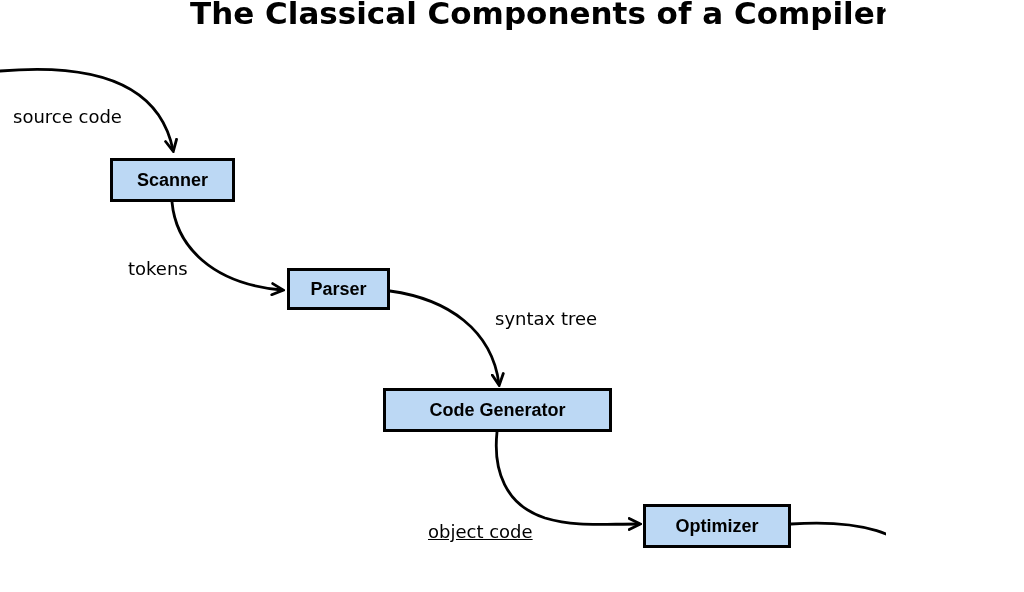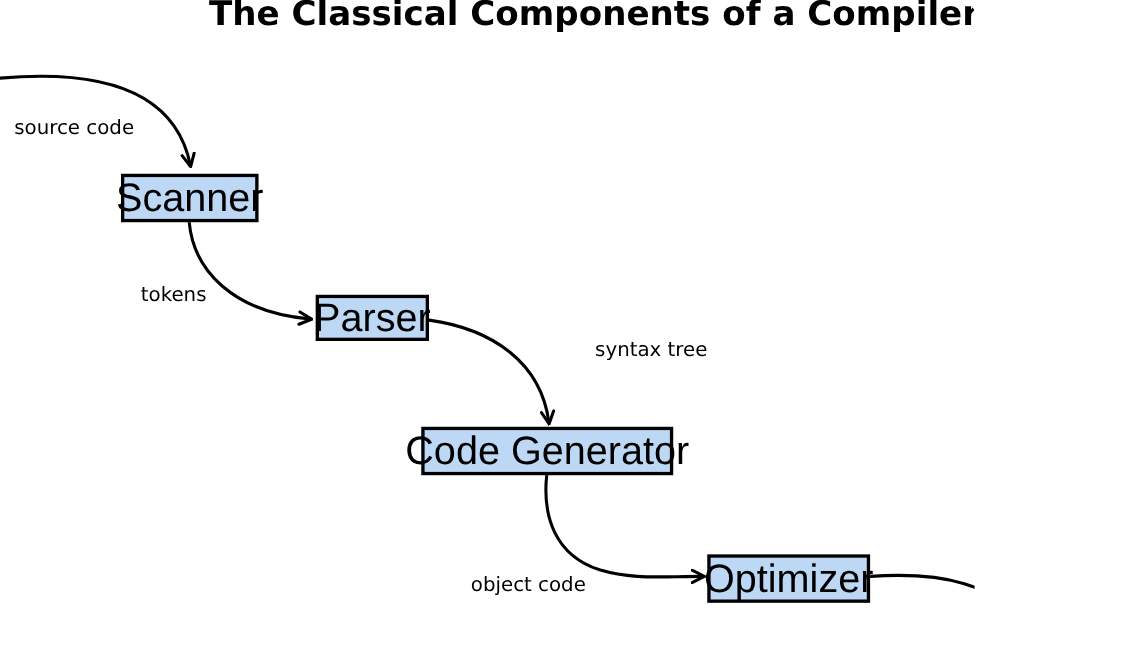--- a/index.html
+++ b/index.html
@@ -52,41 +52,41 @@
   }
   .node {
     position: absolute;
     display: flex;
     align-items: center;
     justify-content: center;
     box-sizing: border-box;
     background: var(--node-fill, #bcd8f4);
     border: 3px solid var(--node-border, #000000);
     font-family: "Liberation Sans", sans-serif;
-    font-weight: normal;
-    font-size: 36px;
+    font-weight: bold;
+    font-size: 18px;
     color: var(--text, #000000);
     white-space: nowrap;
   }
   .node-scanner   { left: 110px; top: 158px; width: 125px; height: 44px; }
   .node-parser    { left: 287px; top: 268px; width: 103px; height: 42px; }
   .node-codegen   { left: 383px; top: 388px; width: 229px; height: 44px; }
   .node-optimizer { left: 643px; top: 504px; width: 148px; height: 44px; }
   .edge-label {
     position: absolute;
     font-family: "DejaVu Sans", sans-serif;
     font-size: 18px;
     line-height: 20px;
     color: var(--text, #000000);
     white-space: nowrap;
   }
   .lbl-source { left: 13px;  top: 107px; }
   .lbl-tokens { left: 128px; top: 259px; }
-  .lbl-syntax { left: 495px; top: 309px; margin-left: 46px; }
-  .lbl-object { left: 428px; top: 522px; }
+  .lbl-syntax { left: 495px; top: 309px; }
+  .lbl-object { left: 428px; top: 522px; text-decoration: underline; }
   .lbl-faster { left: 848px; top: 496px; }
 </style>
 </head>
 <body>
 
 <div class="canvas">
 
   <h1 class="title">The Classical Components of a Compiler</h1>
 
   <svg class="arrows" viewBox="0 0 1024 592" xmlns="http://www.w3.org/2000/svg">

